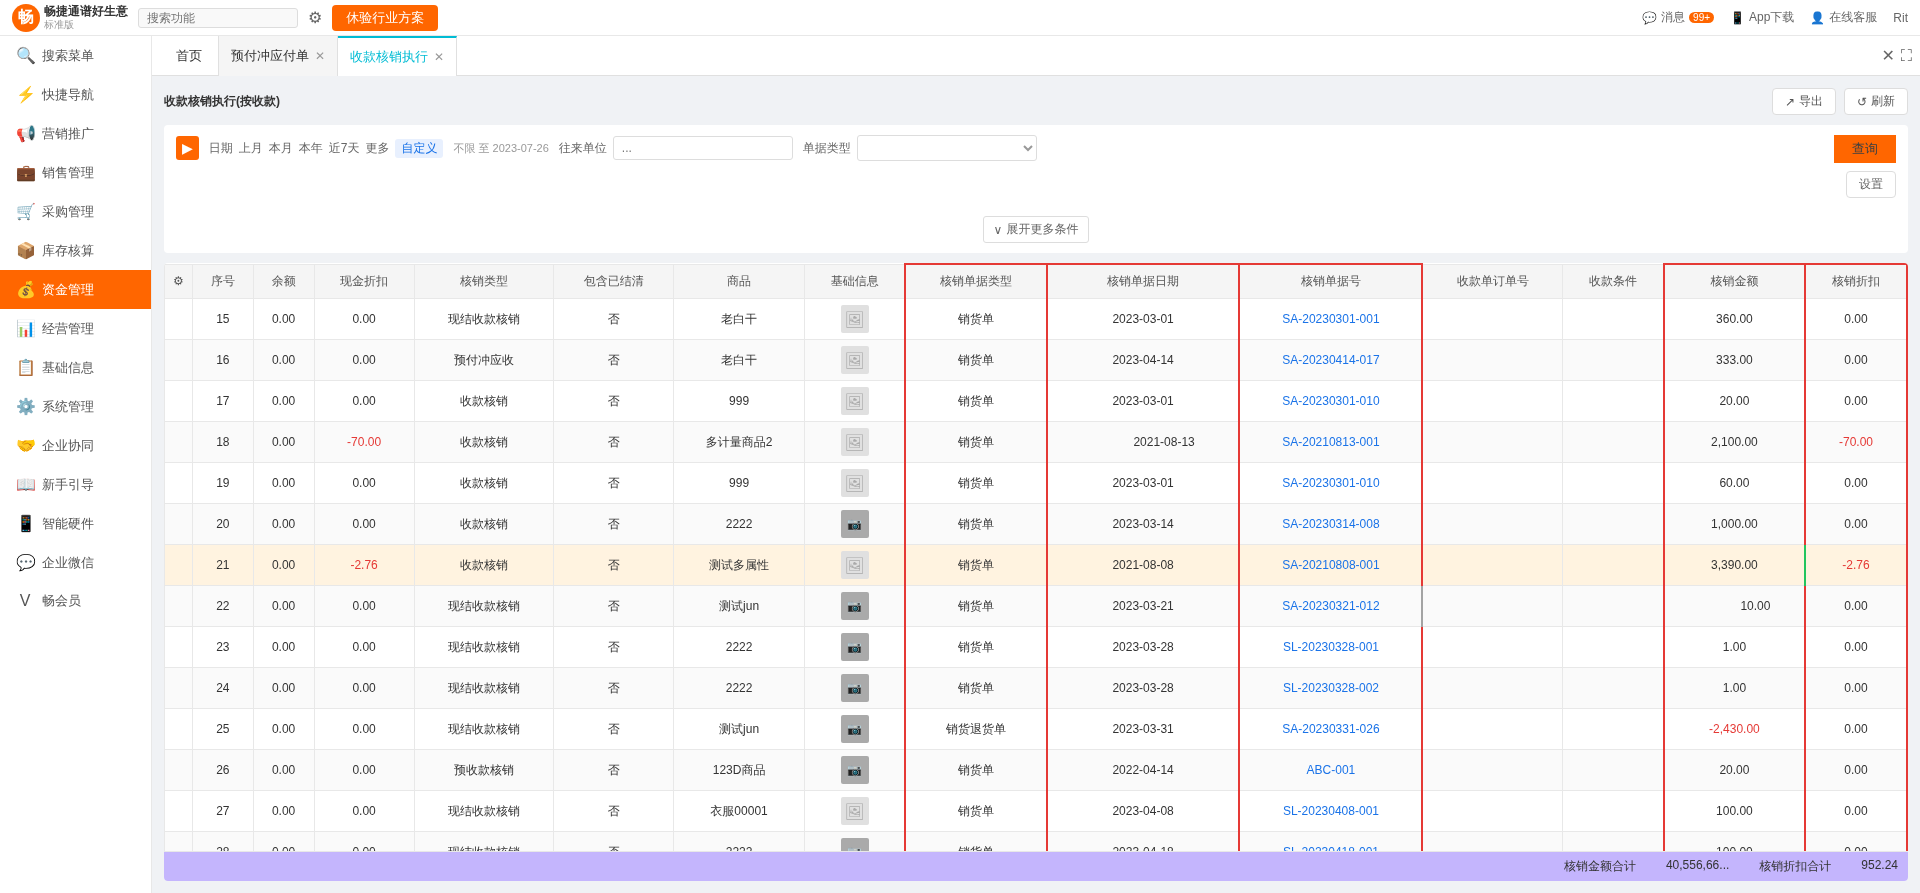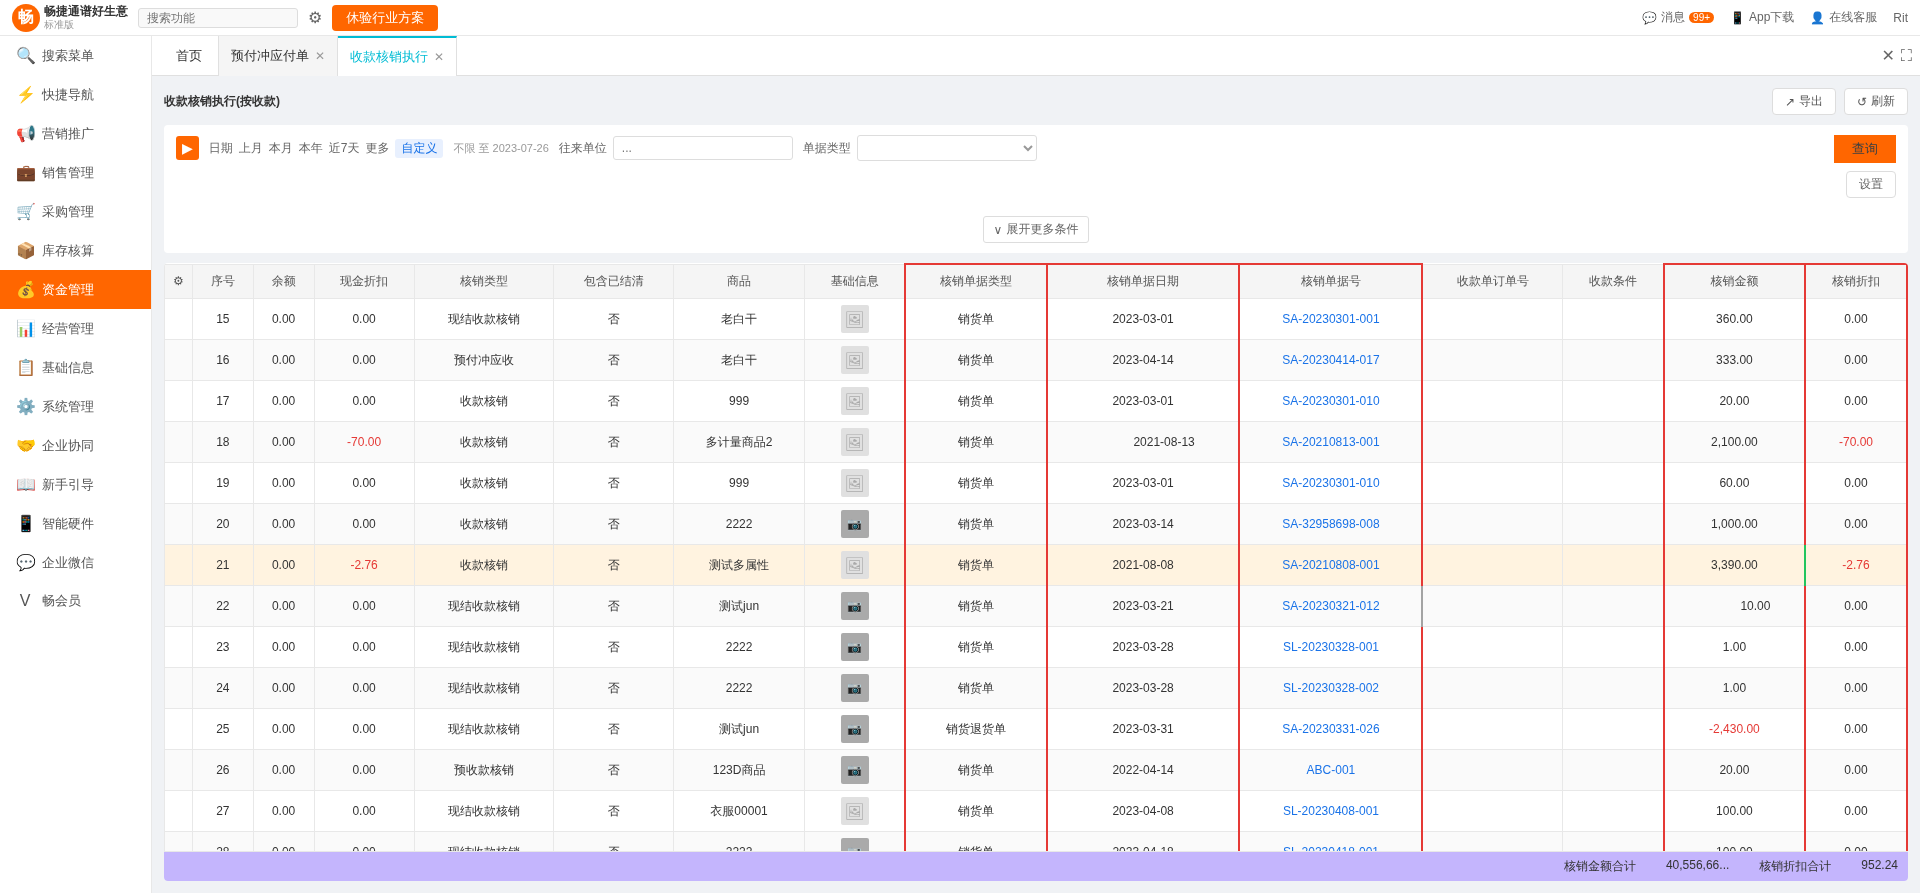--- a/index.html
+++ b/index.html
@@ -373,21 +373,21 @@
       <td></td>
       <td>20</td>
       <td>0.00</td>
       <td class="">0.00</td>
       <td>收款核销</td>
       <td>否</td>
       <td>2222</td>
       <td><div class="img-placeholder" style="background:#aaa;width:28px;height:28px;border-radius:2px;display:inline-flex;align-items:center;justify-content:center;color:#fff;font-size:12px;">📷</div></td>
       <td style="border-left:2px solid #e53935;border-right:2px solid #e53935;">销货单</td>
       <td style="border-left:2px solid #e53935;border-right:2px solid #e53935;">2023-03-14</td>
-      <td style="border-left:2px solid #e53935;border-right:2px solid #e53935;"><a class="link-text" href="#">SA-32958698-008</a></td>
+      <td style="border-left:2px solid #e53935;border-right:2px solid #e53935;"><a class="link-text" href="#">SA-20230314-008</a></td>
       <td></td>
       <td></td>
       <td style="border-left:2px solid #e53935;border-right:2px solid #e53935;" class="">1,000.00</td>
       <td style="border-left:2px solid #e53935;border-right:2px solid #e53935;" class="">0.00</td>
     </tr>
                 <tr class="highlighted">
       <td></td>
       <td>21</td>
       <td>0.00</td>
       <td class="red-text">-2.76</td>

